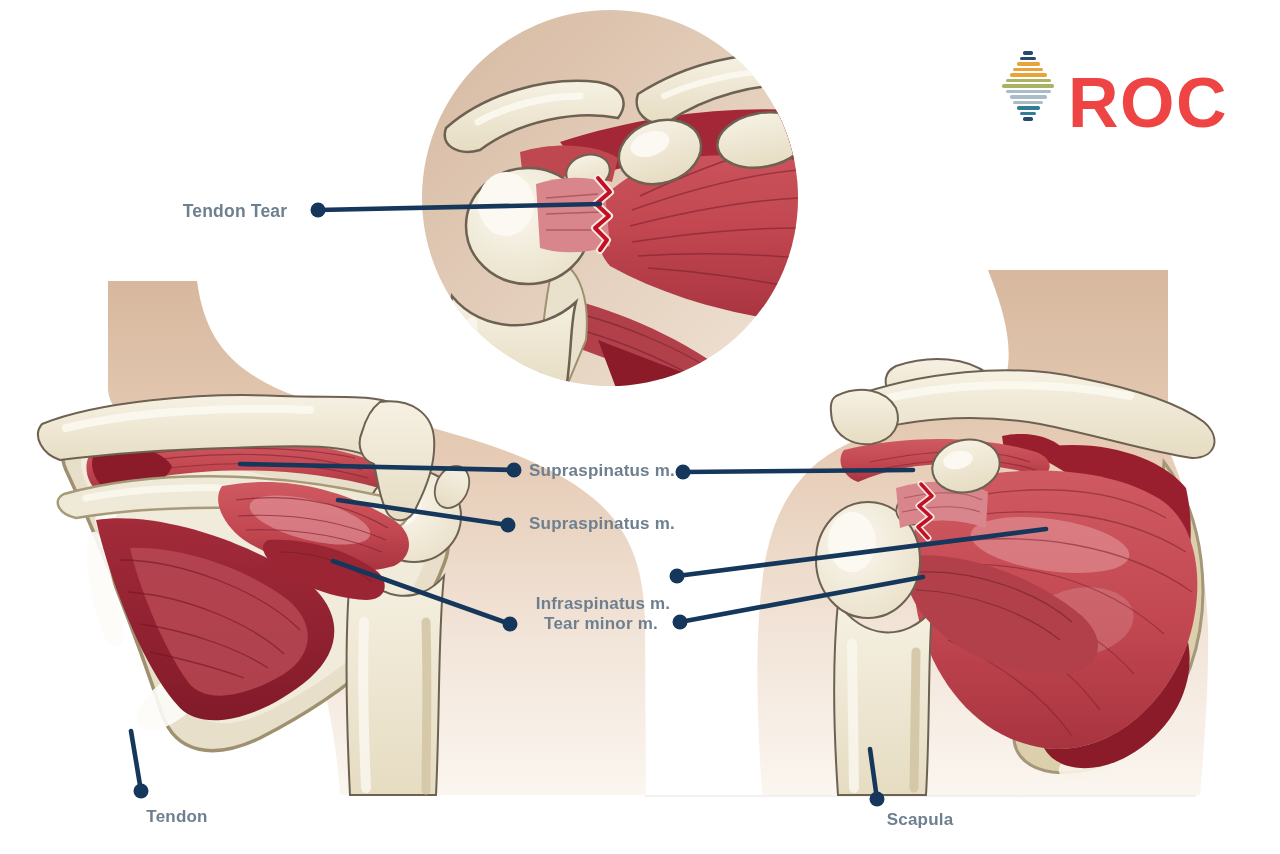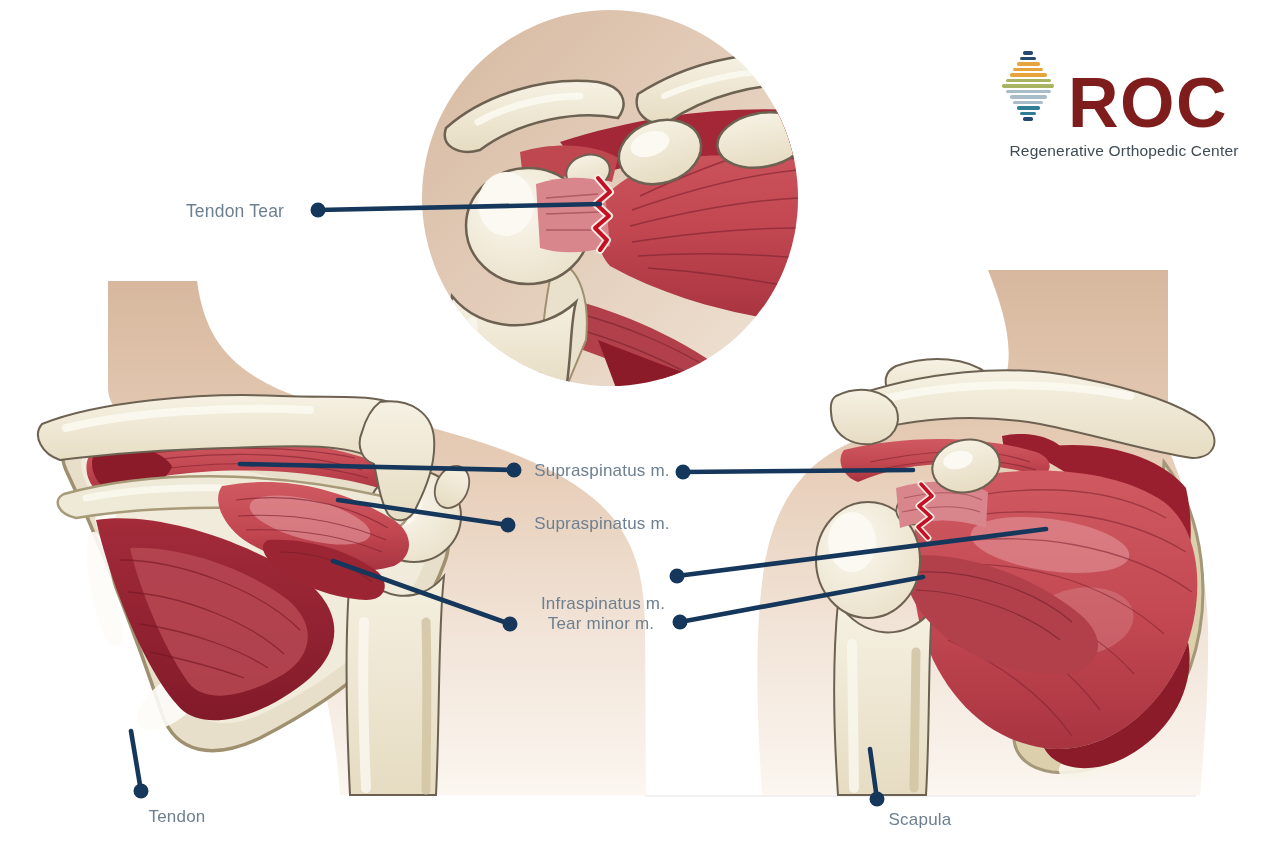--- a/index.html
+++ b/index.html
@@ -3,21 +3,21 @@
 <meta charset="utf-8">
 <style>
   html,body{margin:0;padding:0;background:#ffffff;}
   .stage{
     position:relative;width:1280px;height:854px;overflow:hidden;background:#ffffff;
     font-family:"Liberation Sans",sans-serif;
   }
   .stage svg{position:absolute;left:0;top:0;}
   .lbl{
     position:absolute;transform:translate(-50%,-50%);
-    font-weight:normal;font-size:17px;letter-spacing:.2px;color:#6e8090;white-space:nowrap;
+    font-weight:bold;font-size:17px;letter-spacing:.2px;color:#6e8090;white-space:nowrap;
   }
   .lbl-tendon{left:235px;top:211px;font-size:17.5px;}
   .lbl-supra{left:602px;top:471px;}
   .lbl-subscap{left:602px;top:524px;}
   .lbl-infra{left:603px;top:604px;}
   .lbl-teres{left:601px;top:624px;}
   .lbl-scapula{left:177px;top:817px;}
   .lbl-humerus{left:920px;top:820px;}
   .logo{position:absolute;left:996px;top:34px;width:256px;}
   .logo-row{display:flex;align-items:center;gap:8px;}
@@ -337,18 +337,17 @@
           <div class="bar" style="width: 37px; background: rgb(231, 163, 60);"></div>
           <div class="bar" style="width: 45px; background: rgb(169, 180, 99);"></div>
           <div class="bar" style="width: 52px; background: rgb(169, 180, 99);"></div>
           <div class="bar" style="width: 45px; background: rgb(169, 189, 200);"></div>
           <div class="bar" style="width: 37px; background: rgb(169, 189, 200);"></div>
           <div class="bar" style="width: 30px; background: rgb(169, 189, 200);"></div>
           <div class="bar" style="width: 23px; background: rgb(47, 126, 150);"></div>
           <div class="bar" style="width: 16px; background: rgb(47, 126, 150);"></div>
           <div class="bar" style="width: 10px; background: rgb(39, 73, 109);"></div>
         </div>
-    <div class="logo-word" style="color: #7f1d1d; margin-top: 34px;">ROC</div>
+    <div class="logo-word" style="color: #ef4444; margin-top: 34px;">ROC</div>
   </div>
-  <div class="logo-sub" style="color: rgb(63, 75, 85);">Regenerative Orthopedic Center</div>
 </div>
 
 </div>
 
 </body></html>

